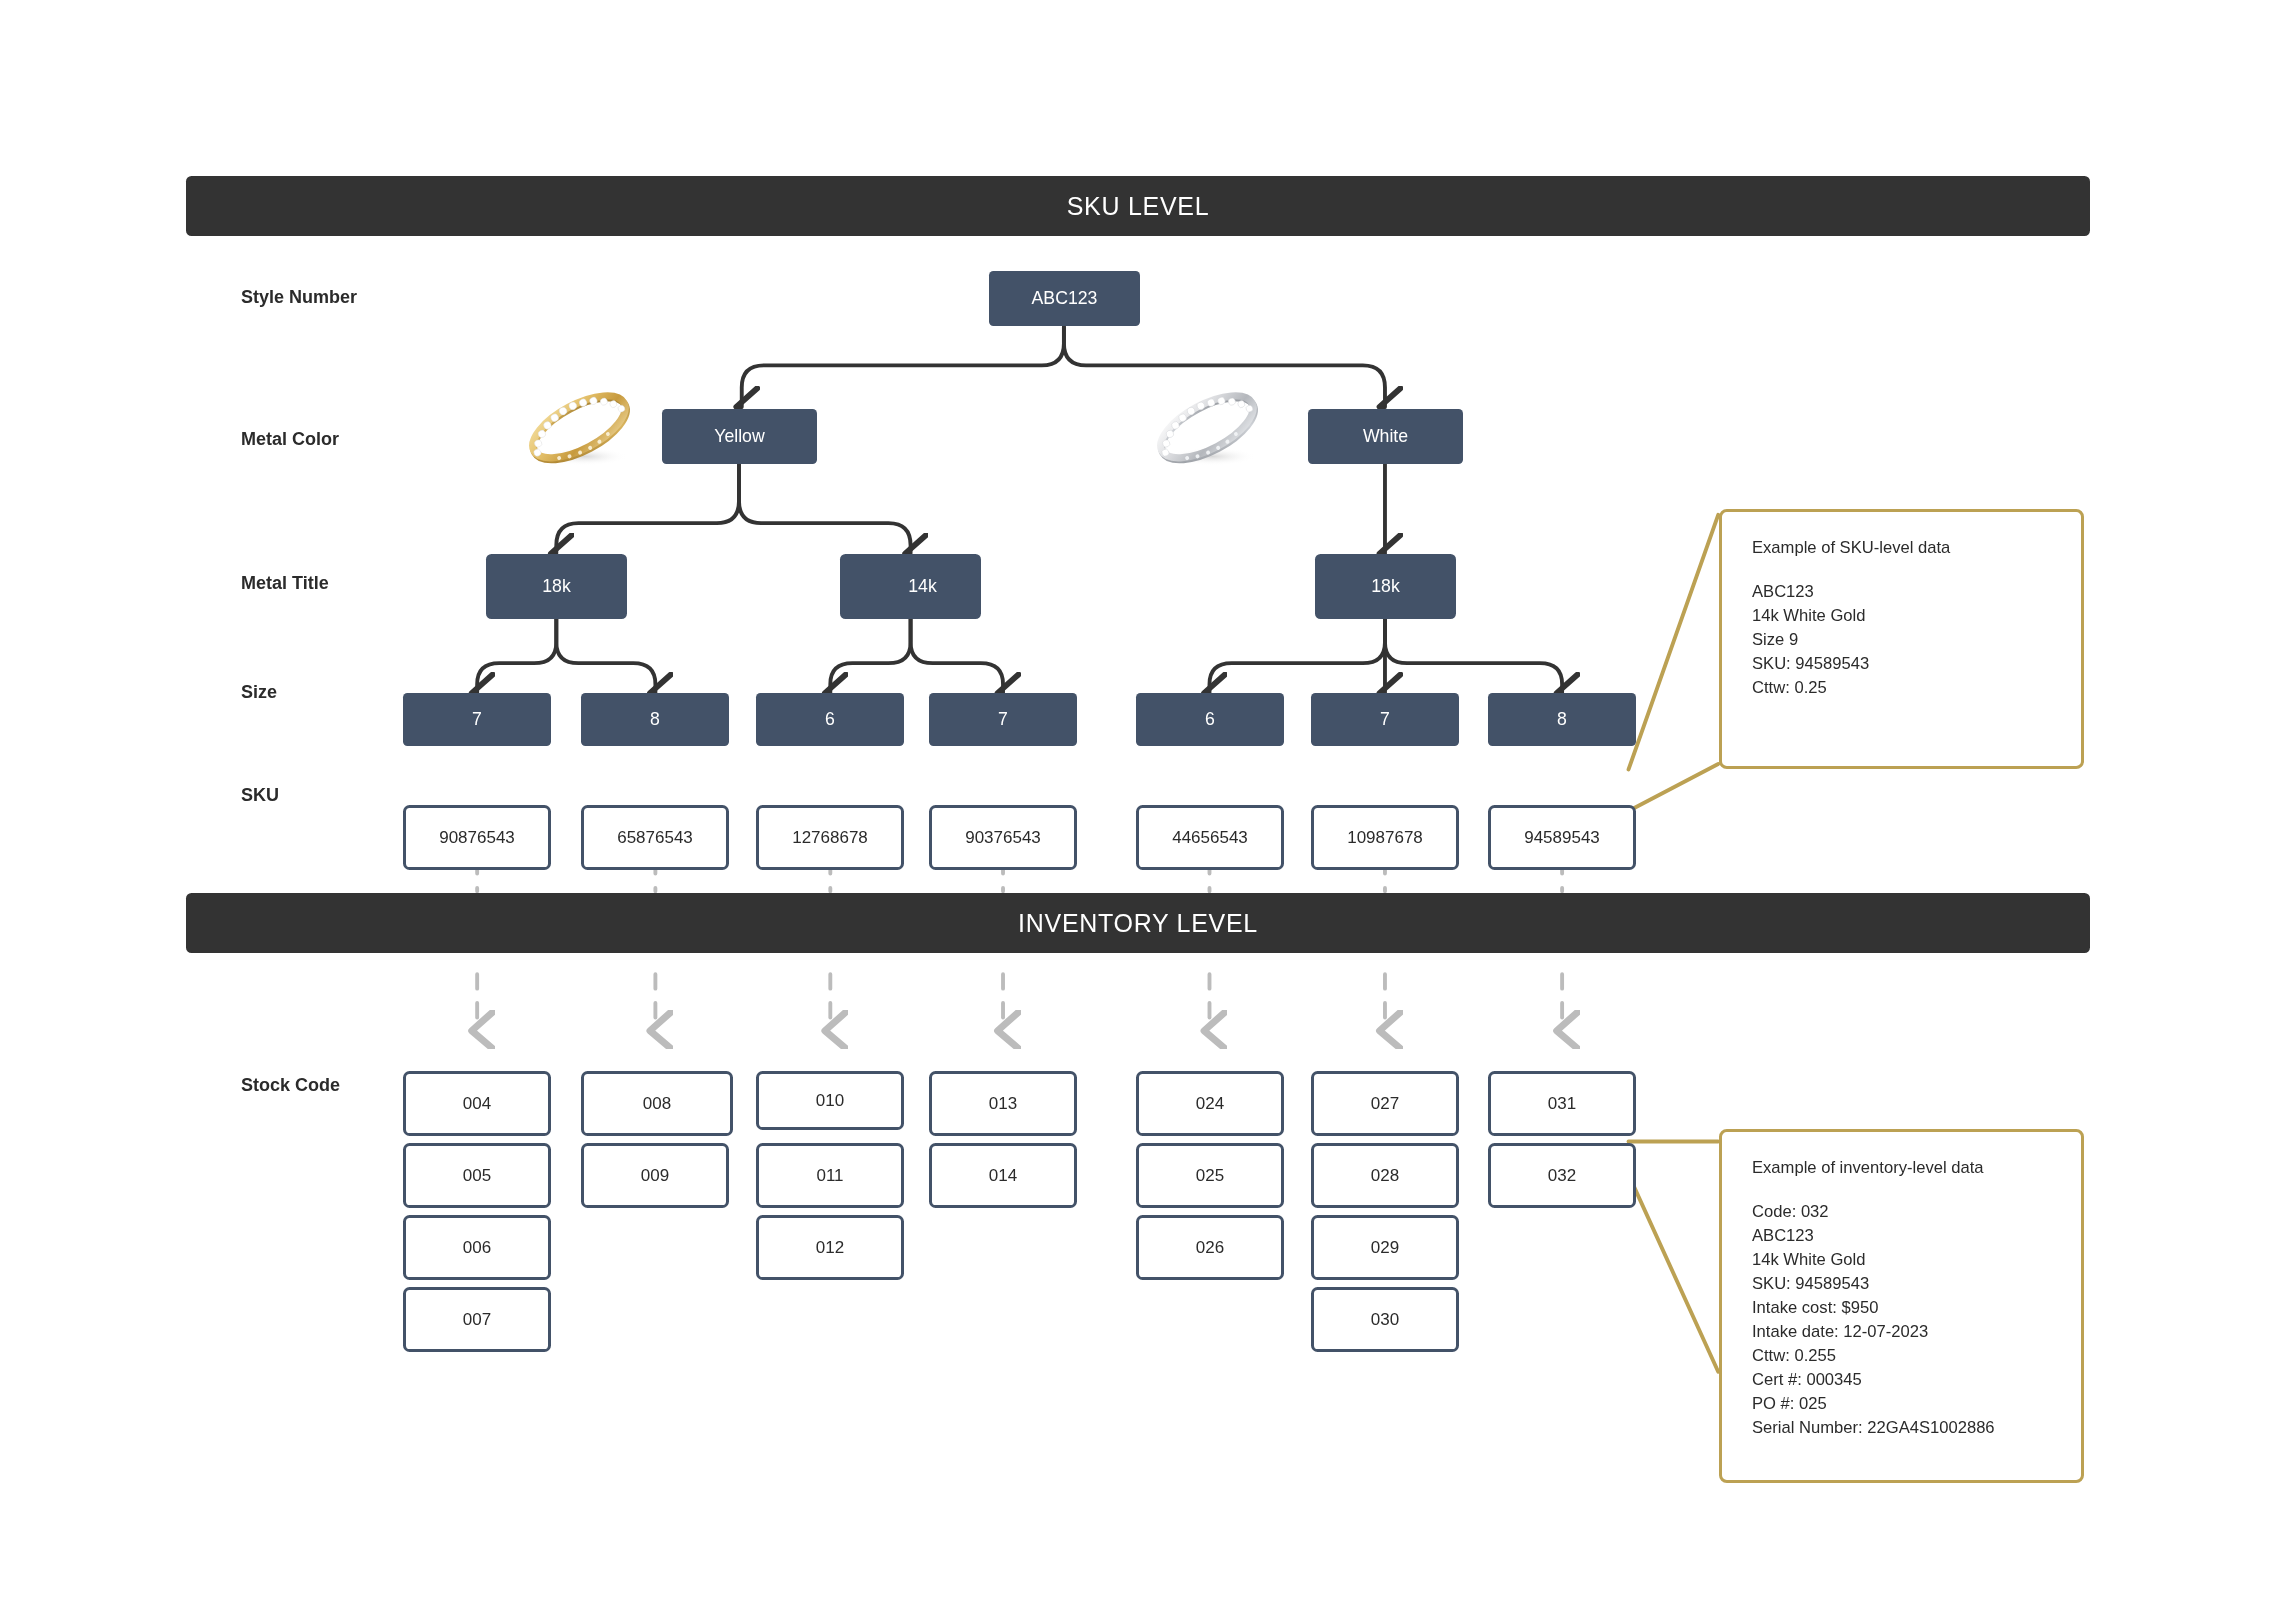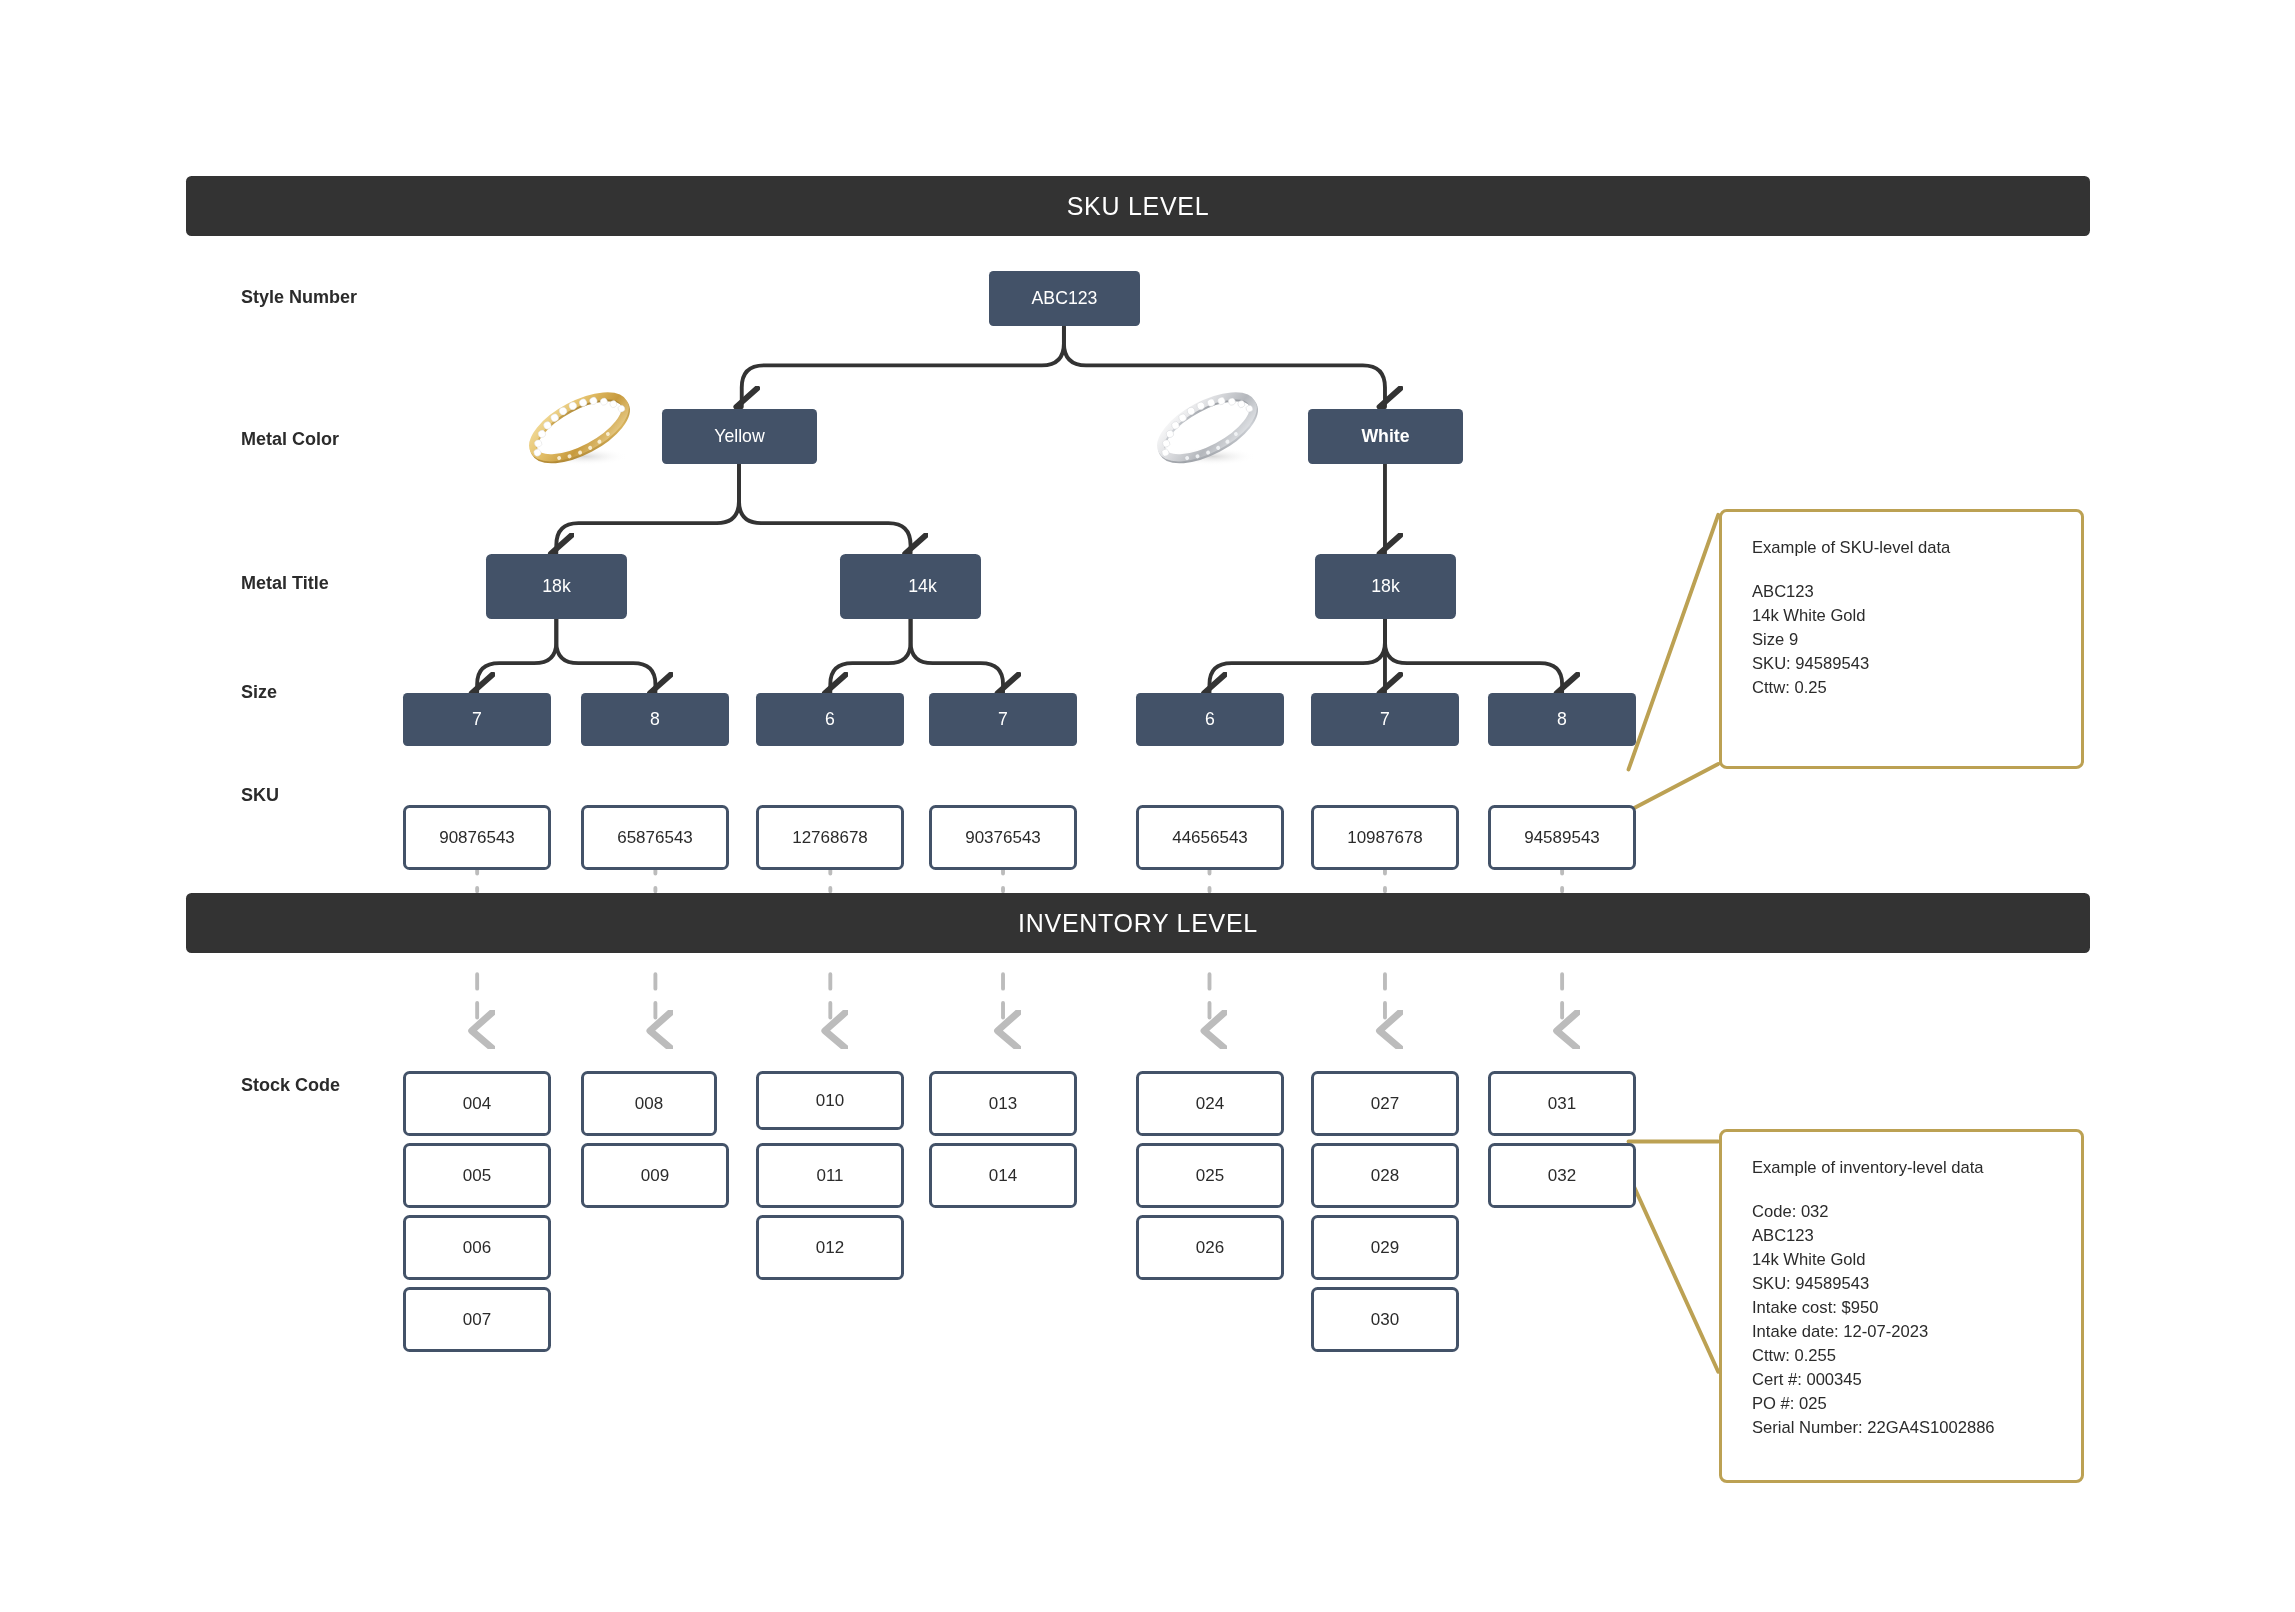--- a/index.html
+++ b/index.html
@@ -290,21 +290,21 @@
           <circle cx="110" cy="105" r="3.6"></circle>
         <circle cx="130" cy="103" r="3.6"></circle>
           <circle cx="150" cy="98" r="3.4"></circle>
       </g>
     </g>
   </svg>
 
   <div class="node" style="left:662px; top:409px; width:155px; height:55px;">
     <span>Yellow</span>
   </div>
-  <div class="node" style="left:1308px; top:409px; width:155px; height:55px;font-weight:bold;">
+  <div class="node" style="left:1308px; top:409px; width:155px; height:55px;">
     <span>White</span>
   </div>
 
   <div class="node node-sq" style="left:486px; top:554px; width:141px; height:65px;">
     <span>18k</span>
   </div>
   <div class="node node-sq" style="left:840px; top:554px; width:141px; height:65px;padding-left:24px;">
     <span>14k</span>
   </div>
   <div class="node node-sq" style="left:1315px; top:554px; width:141px; height:65px;">
@@ -361,21 +361,21 @@
   <div class="box-outline" style="left:403px; top:1103px; width:148px; height:65px;">
     <span>005</span>
   </div>
   <div class="box-outline" style="left:403px; top:1175px; width:148px; height:65px;">
     <span>006</span>
   </div>
   <div class="box-outline" style="left:403px; top:1247px; width:148px; height:65px;">
     <span>007</span>
   </div>
 
-  <div class="box-outline" style="left:581px; top:1031px; width:136px; height:65px;">
+  <div class="box-outline" style="left:581px; top:1031px; width:152px; height:65px;">
     <span>008</span>
   </div>
   <div class="box-outline" style="left:581px; top:1103px; width:148px; height:65px;">
     <span>009</span>
   </div>
 
   <div class="box-outline" style="left:756px; top:1031px; width:148px; height:59px;">
     <span>010</span>
   </div>
   <div class="box-outline" style="left:756px; top:1103px; width:148px; height:65px;">

